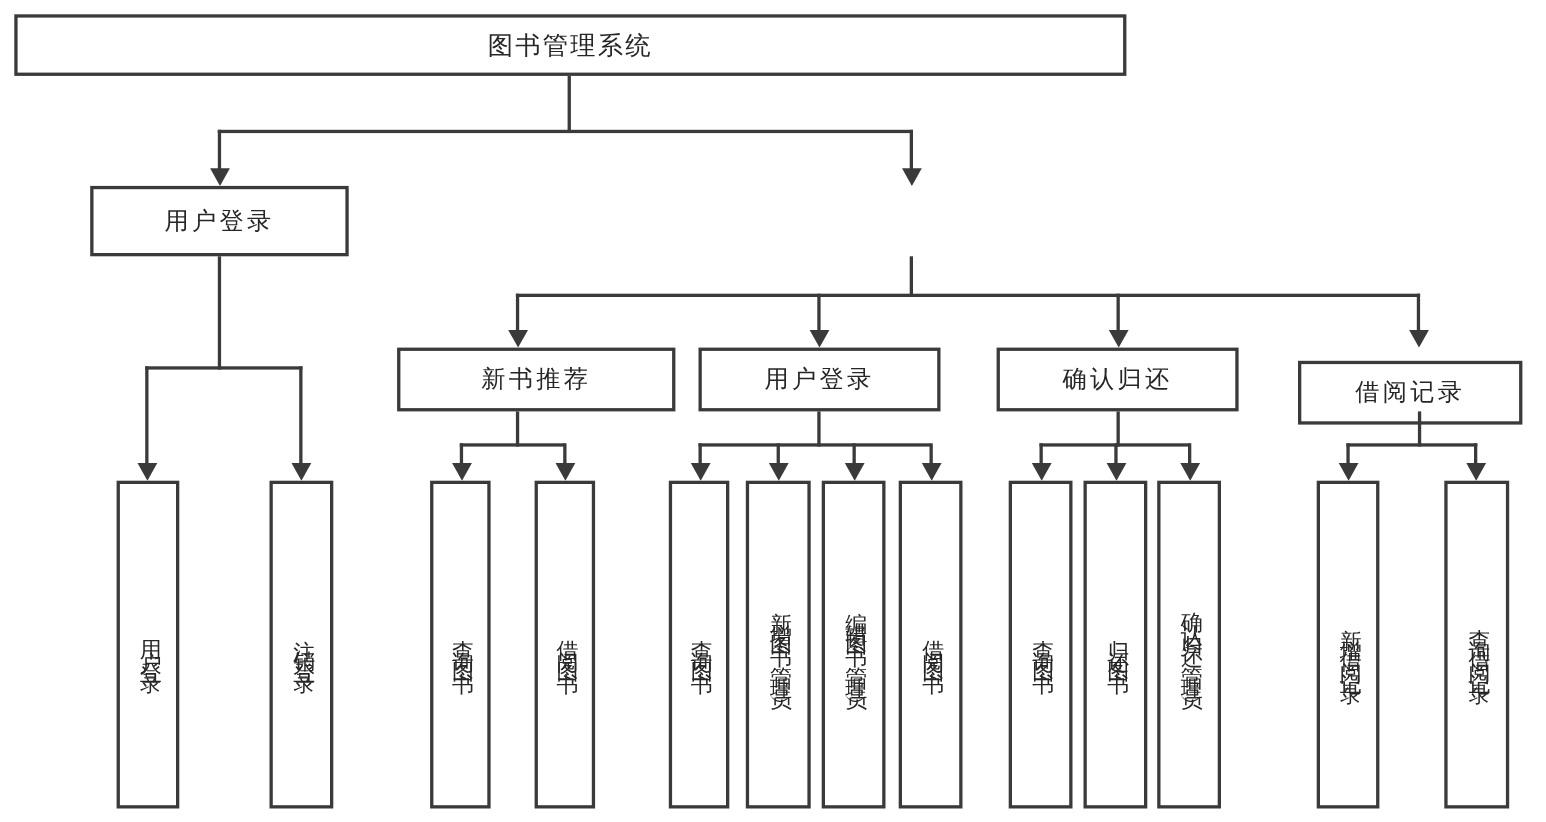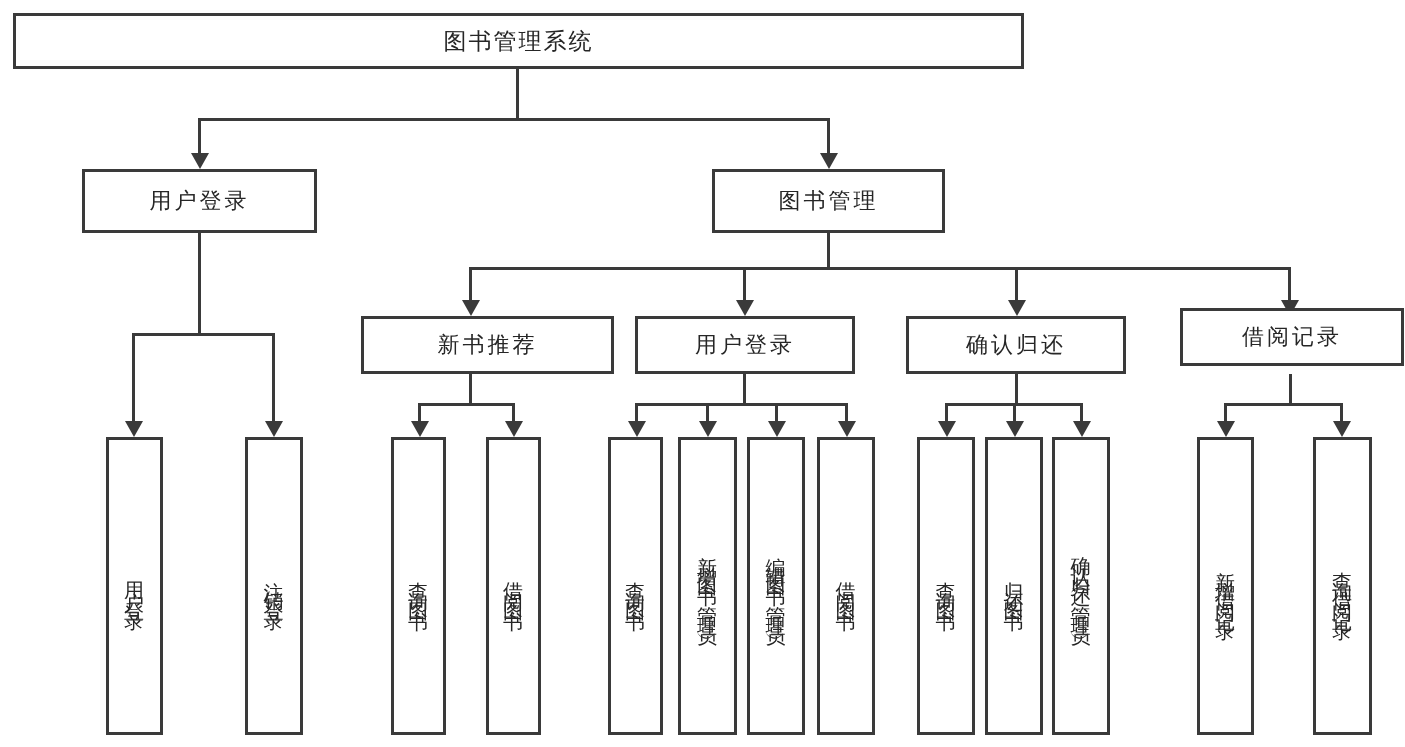--- a/index.html
+++ b/index.html
@@ -4,21 +4,21 @@
 <style>
   :root{
     --line:#3a3a3a;
     --text:#262626;
     --watermark:#c7c7c7;
     --background:#ffffff;
   }
   html,body{margin:0;padding:0;background:var(--background);}
   .stage{
     position:relative;width:1405px;height:747px;background:var(--background);
-    font-family:Liberation Sans, sans-serif;color:var(--text);
+    font-family:Liberation Mono, monospace;color:var(--text);
     overflow:hidden;
   }
   .node{
     position:absolute;box-sizing:border-box;border:3px solid var(--line);
     background:#fff;display:flex;align-items:center;justify-content:center;
   }
   .hnode{font-size:22px;letter-spacing:3px;}
   .hnode.root{font-size:23px;letter-spacing:2px;}
   .leaf .vtext{
     writing-mode:vertical-lr;text-orientation:mixed;
@@ -49,23 +49,20 @@
   <div class="vline" style="left:516px;top:69px;height:51px"></div>
   <div class="hline" style="left:198px;top:118px;width:632px"></div>
   <div class="vline" style="left:198px;top:118px;height:37px"></div>
   <div class="arrow" style="left:191px;top:153px"></div>
   <div class="vline" style="left:827px;top:118px;height:37px"></div>
   <div class="arrow" style="left:820px;top:153px"></div>
 
   <div class="node hnode" style="left:82px;top:169px;width:235px;height:64px">
     <span>用户登录</span>
   </div>
-  <div class="node hnode" style="left:712px;top:169px;width:233px;height:64px">
-    <span>图书管理</span>
-  </div>
 
   <div class="vline" style="left:198px;top:233px;height:103px"></div>
   <div class="hline" style="left:132px;top:333px;width:143px"></div>
   <div class="vline" style="left:132px;top:333px;height:89px"></div>
   <div class="arrow" style="left:125px;top:421px"></div>
   <div class="vline" style="left:272px;top:333px;height:89px"></div>
   <div class="arrow" style="left:265px;top:421px"></div>
 
   <div class="vline" style="left:827px;top:233px;height:37px"></div>
   <div class="hline" style="left:469px;top:267px;width:822px"></div>
@@ -80,21 +77,21 @@
 
   <div class="node hnode" style="left:361px;top:316px;width:253px;height:58px">
     <span>新书推荐</span>
   </div>
   <div class="node hnode" style="left:635px;top:316px;width:220px;height:58px">
     <span>用户登录</span>
   </div>
   <div class="node hnode" style="left:906px;top:316px;width:220px;height:58px">
     <span>确认归还</span>
   </div>
-  <div class="node hnode" style="left:1180px;top:308px;width:224px;height:58px">
+  <div class="node hnode" style="left:1180px;top:328px;width:204px;height:58px">
     <span>借阅记录</span>
   </div>
 
   <div class="vline" style="left:469px;top:374px;height:32px"></div>
   <div class="hline" style="left:418px;top:403px;width:96px"></div>
   <div class="vline" style="left:418px;top:403px;height:19px"></div>
   <div class="arrow" style="left:411px;top:421px"></div>
   <div class="vline" style="left:512px;top:403px;height:19px"></div>
   <div class="arrow" style="left:505px;top:421px"></div>
 

